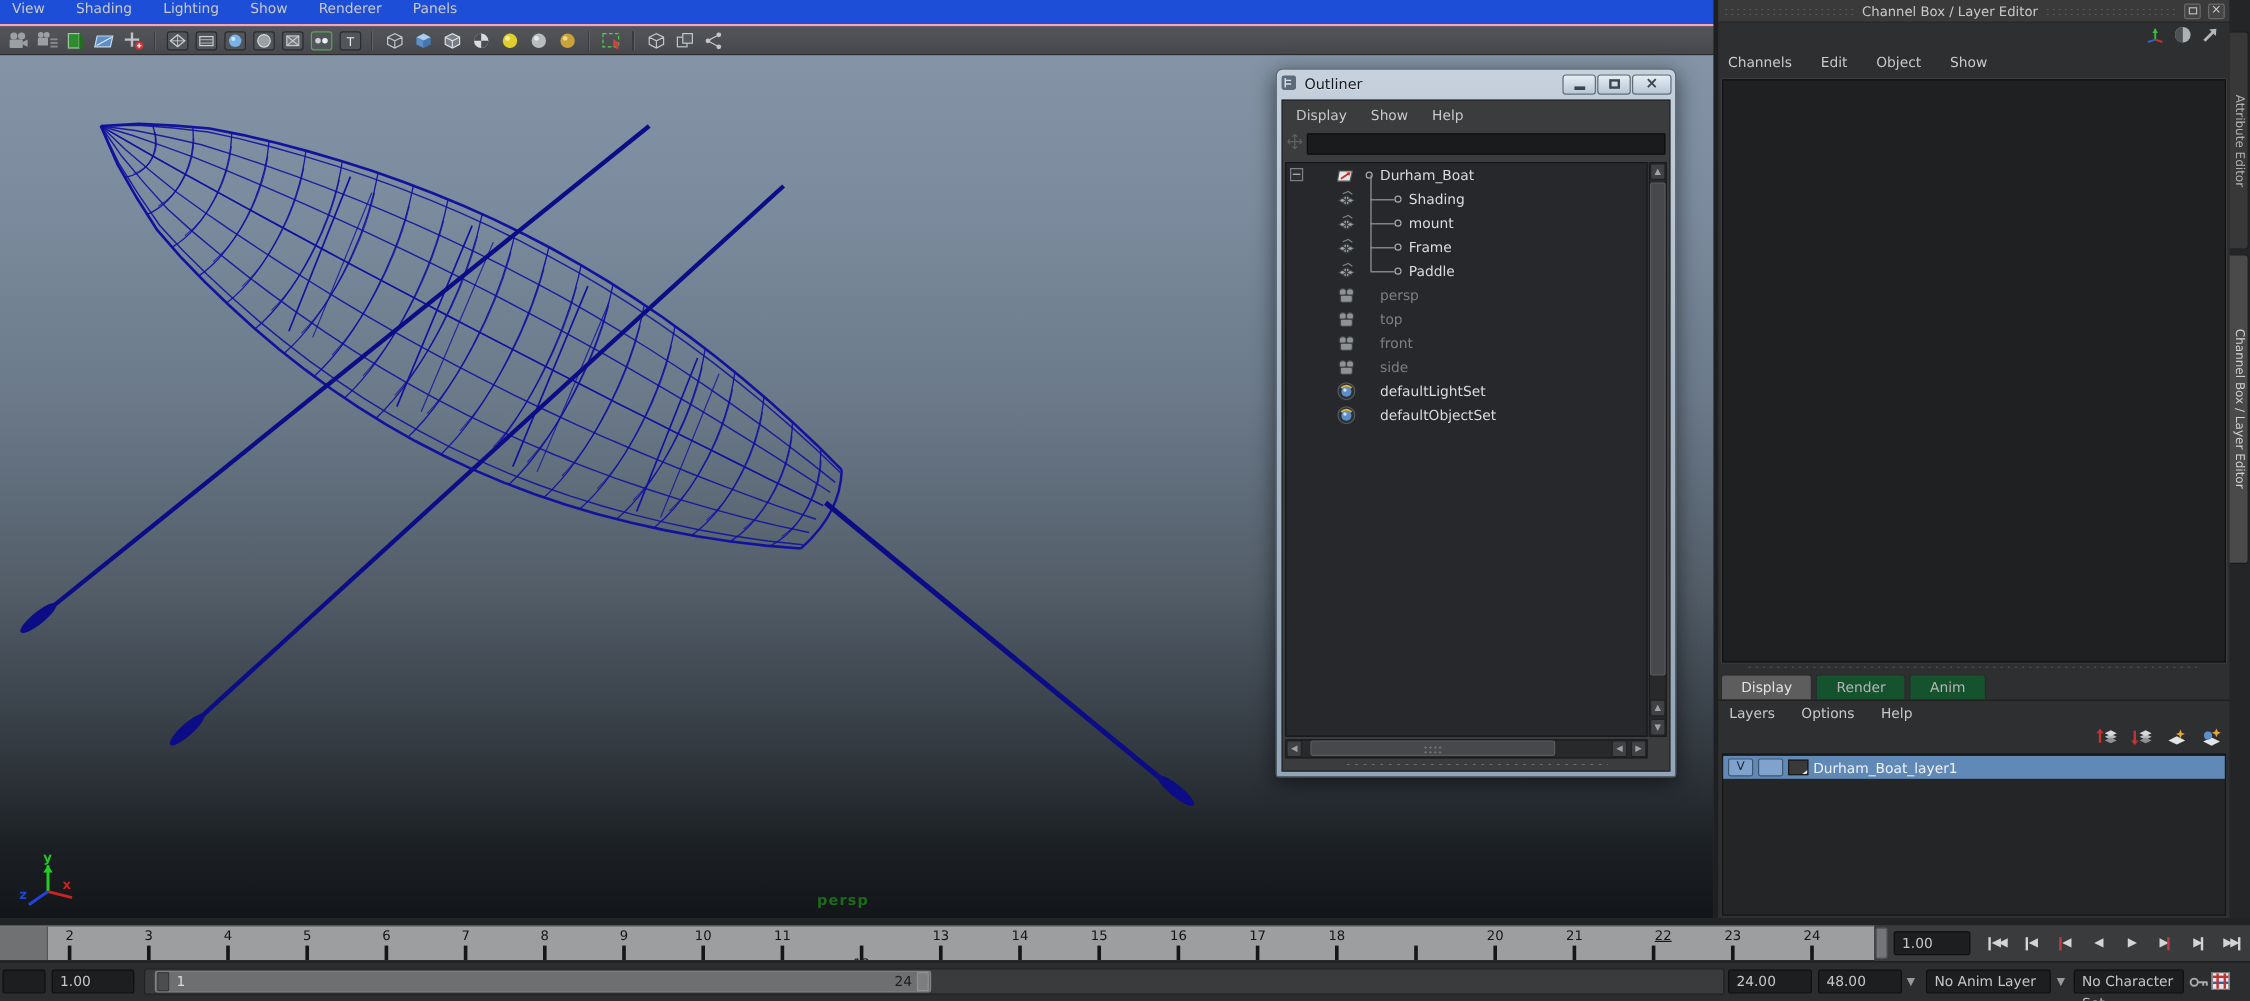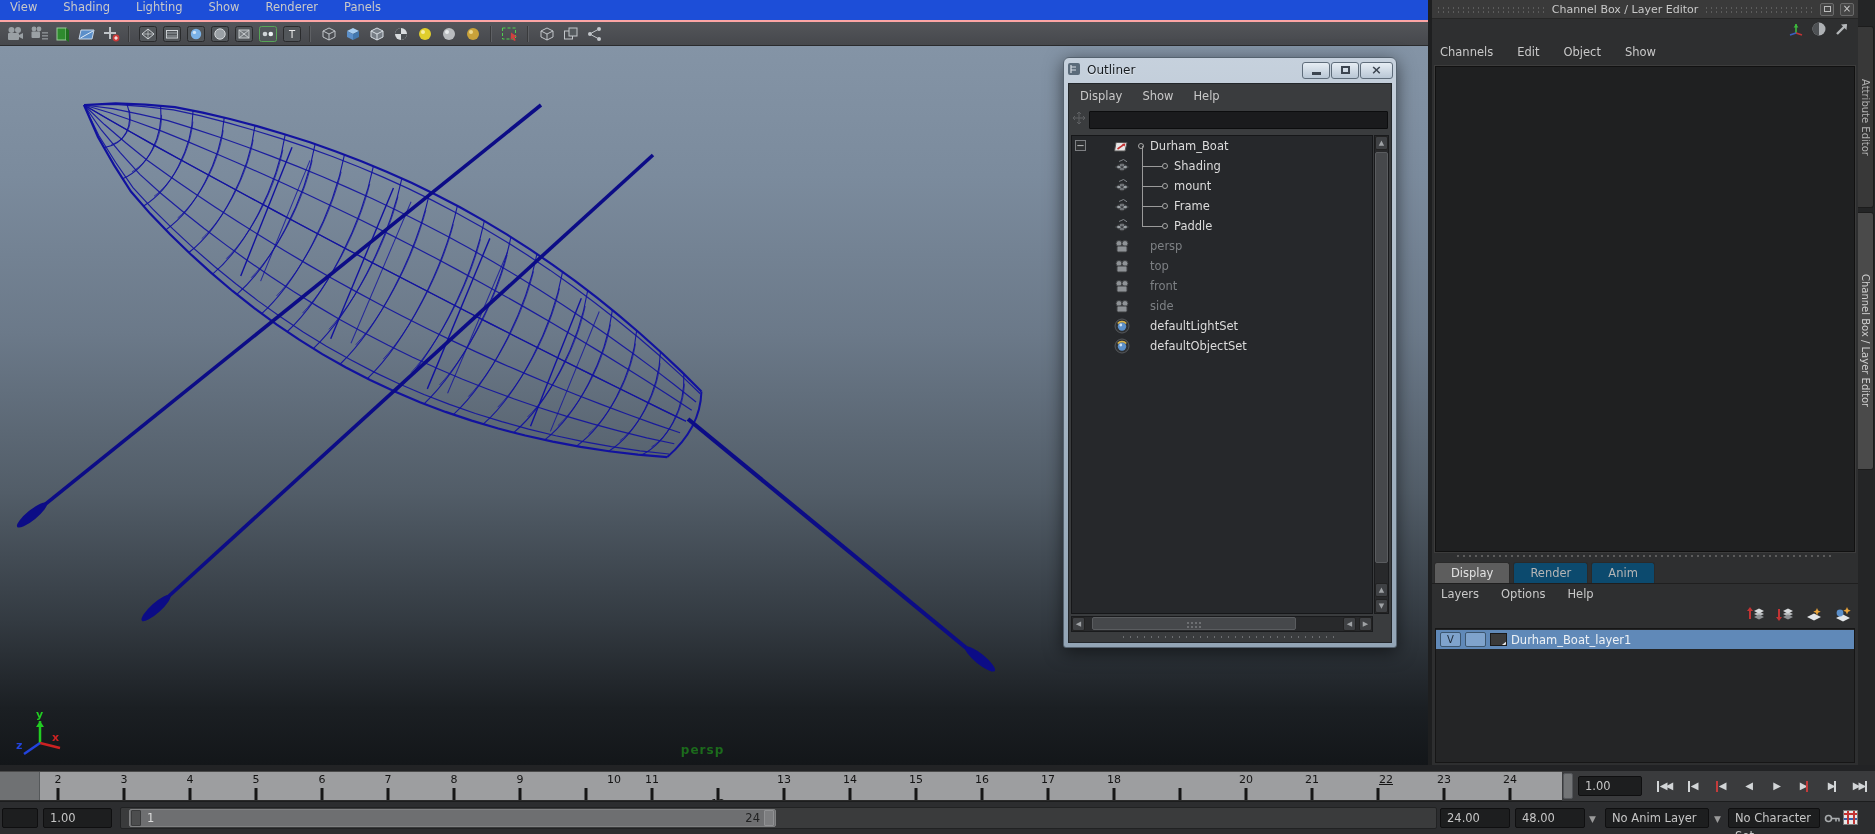--- a/index.html
+++ b/index.html
@@ -68,21 +68,21 @@
   .dock-title{font-size:11px;color:#c9c9c9;white-space:nowrap}
   .dock-winbtn{width:14px;height:13px;border:1px solid #6a6a6a;border-radius:2px;background:#454545;display:flex;align-items:center;justify-content:center}
   .dwb-restore{width:7px;height:6px;border:1px solid #bbb}
   .dwb-close{color:#ccc;font-size:10px;line-height:8px}
   .dock-iconrow{height:22px;display:flex;justify-content:flex-end;align-items:center;gap:7px;padding:0 8px}
   .dock-menubar{height:22px;display:flex;align-items:center;gap:24px;padding:0 8px}
   .channel-area{position:absolute;left:3px;right:3px;top:66px;height:486px;background:#1f2021;border:1px solid #111;box-shadow:0 0 0 1px #3c3c3c}
   .divider-dots{position:absolute;left:0;right:0;top:554px;height:6px;display:flex;justify-content:center}
   .divider-dots>div{width:380px;height:5px;background-image:radial-gradient(#5c5c5c 1px,transparent 1px);background-size:6px 4px}
   .layer-tabs{position:absolute;left:2px;top:562px;height:21px;display:flex;gap:3px}
-  .ltab{height:21px;padding:0 16px;display:flex;align-items:center;background:#0c4a6e;border:1px solid #2a2a2a;border-bottom:none;border-radius:3px 3px 0 0;color:#b5b5b5;font-size:11.5px}
+  .ltab{height:21px;padding:0 16px;display:flex;align-items:center;background:#14532d;border:1px solid #2a2a2a;border-bottom:none;border-radius:3px 3px 0 0;color:#b5b5b5;font-size:11.5px}
   .ltab.active{background:#5d5d5d;color:#e2e2e2}
   .layer-menubar{position:absolute;left:0;top:583px;height:21px;display:flex;align-items:center;gap:22px;padding:0 9px;width:100%;border-top:1px solid #1f1f1f}
   .layer-toolbar{position:absolute;right:5px;top:602px;height:26px;display:flex;align-items:center;gap:9px}
   .layer-list{position:absolute;left:3px;right:3px;top:628px;bottom:3px;background:#242526;border:1px solid #161616}
   .layer-row{height:19px;margin:1px 0 0 0;display:flex;align-items:center;gap:4px;padding:0 4px;background:#6089b8}
   .lr-box{width:21px;height:15px;border:1px solid #3c566f;border-radius:2px;background:#7fa3cc;color:#1d2a38;font-size:10px;text-align:center;line-height:14px}
   .lr-swatch{width:17px;height:13px;background:#3a3a3a;border:1px solid #1a1a1a;position:relative;overflow:hidden}
   .lr-swatch::after{content:"";position:absolute;left:-3px;top:12px;width:26px;height:2px;background:#e8e8e8;transform:rotate(-38deg)}
   .lr-name{font-size:11.5px;color:#eef2f6}
   
@@ -663,21 +663,21 @@
     <span class="ruler-num" style="left: 256px;">5</span>
     <div class="ruler-tick" style="left: 256px;"></div>
     <span class="ruler-num" style="left: 322px;">6</span>
     <div class="ruler-tick" style="left: 322px;"></div>
     <span class="ruler-num" style="left: 388px;">7</span>
     <div class="ruler-tick" style="left: 388px;"></div>
     <span class="ruler-num" style="left: 454px;">8</span>
     <div class="ruler-tick" style="left: 454px;"></div>
     <span class="ruler-num" style="left: 520px;">9</span>
     <div class="ruler-tick" style="left: 520px;"></div>
-    <span class="ruler-num" style="left: 586px; margin-left: 28px;">10</span>
+    <span class="ruler-num" style="left: 586px;">10</span>
     <div class="ruler-tick" style="left: 586px;"></div>
     <span class="ruler-num" style="left: 652px;">11</span>
     <div class="ruler-tick" style="left: 652px;"></div>
     <span class="ruler-num" style="left: 718px; margin-top: 24px;">12</span>
     <div class="ruler-tick" style="left: 718px;"></div>
     <span class="ruler-num" style="left: 784px;">13</span>
     <div class="ruler-tick" style="left: 784px;"></div>
     <span class="ruler-num" style="left: 850px;">14</span>
     <div class="ruler-tick" style="left: 850px;"></div>
     <span class="ruler-num" style="left: 916px;">15</span>

